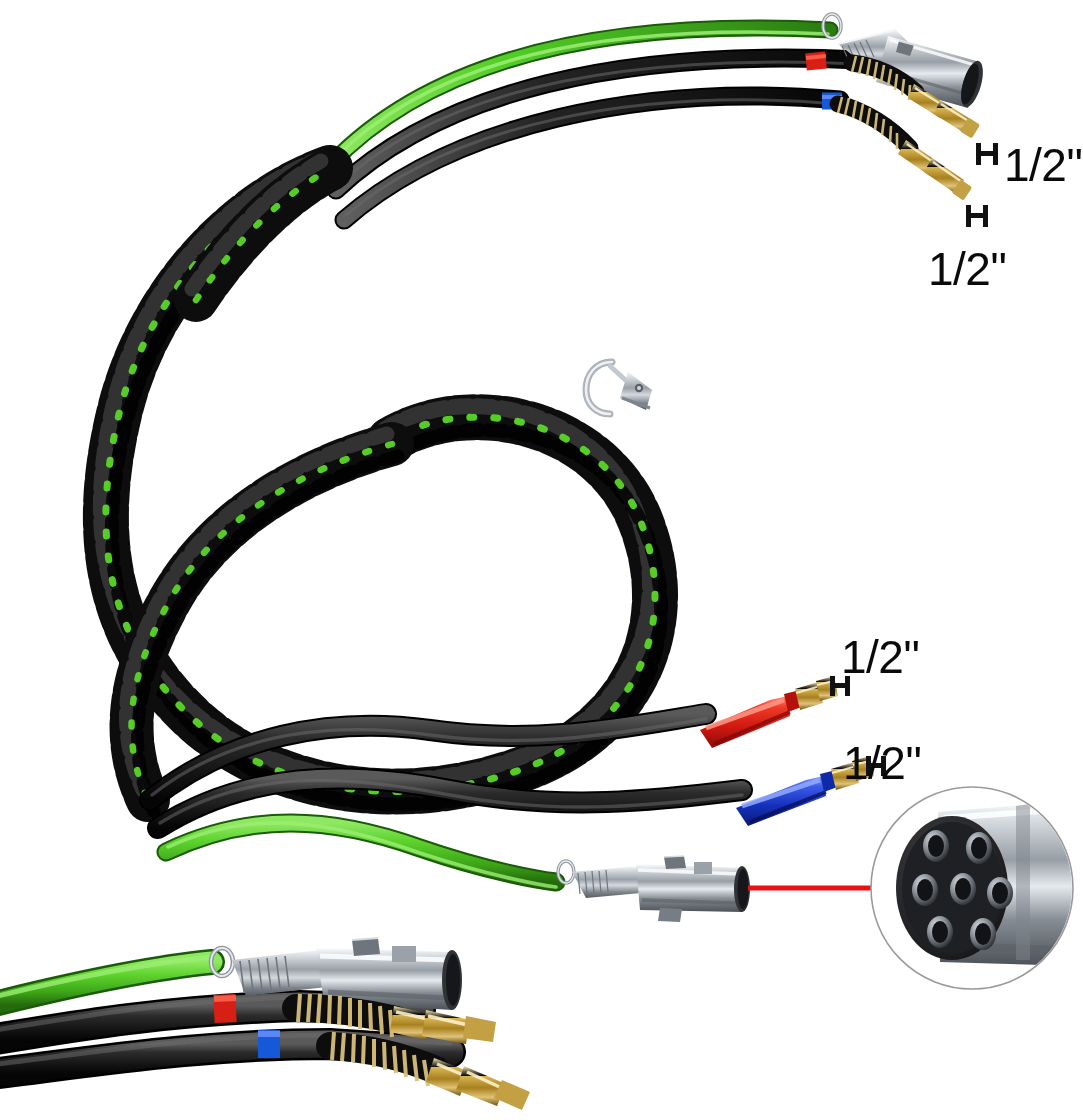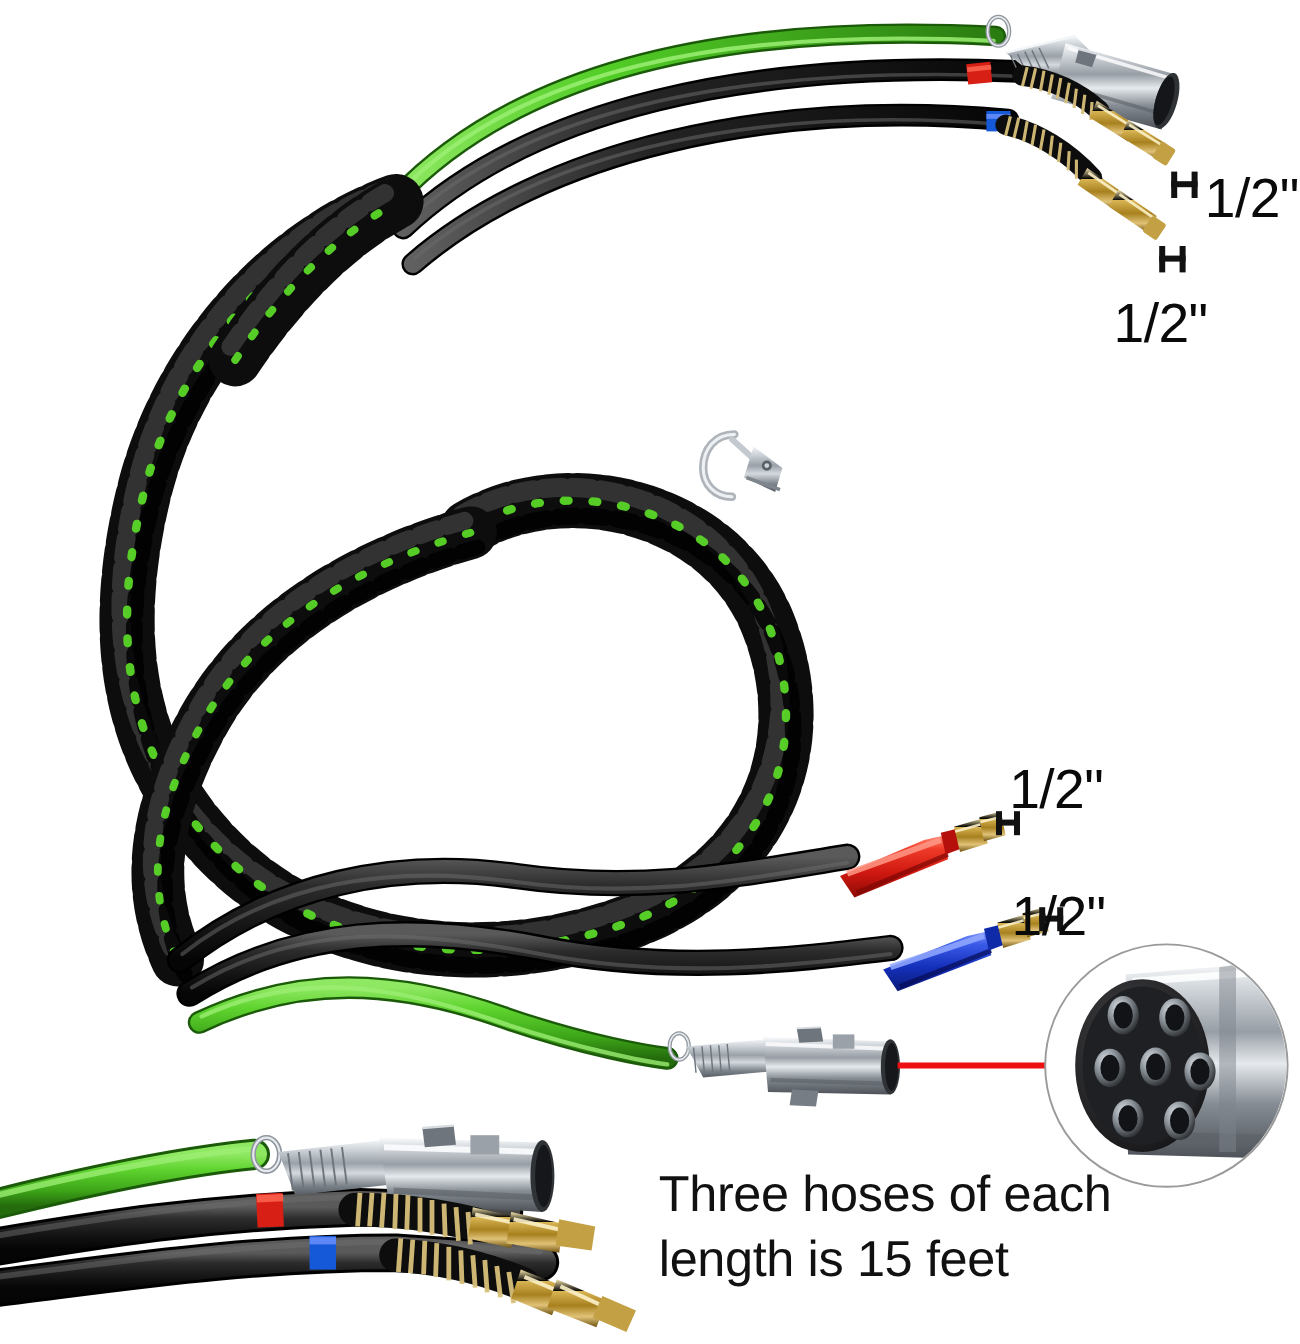--- a/index.html
+++ b/index.html
@@ -496,16 +496,14 @@
   </svg>
 
   <div class="label size-label" style="left:1004px; top:142px;">1/2"</div>
 
   <div class="label size-label" style="left:928px; top:246px;">1/2"</div>
 
   <div class="label size-label" style="left:841px; top:634px;">1/2"</div>
 
   <div class="label size-label" style="left:843px; top:740px;">1/2"</div>
 
-  <div class="caption" style="left:549px; top:968px;">Three hoses of each
-length is 15 feet</div>
 
 </div>
 
 </body></html>

